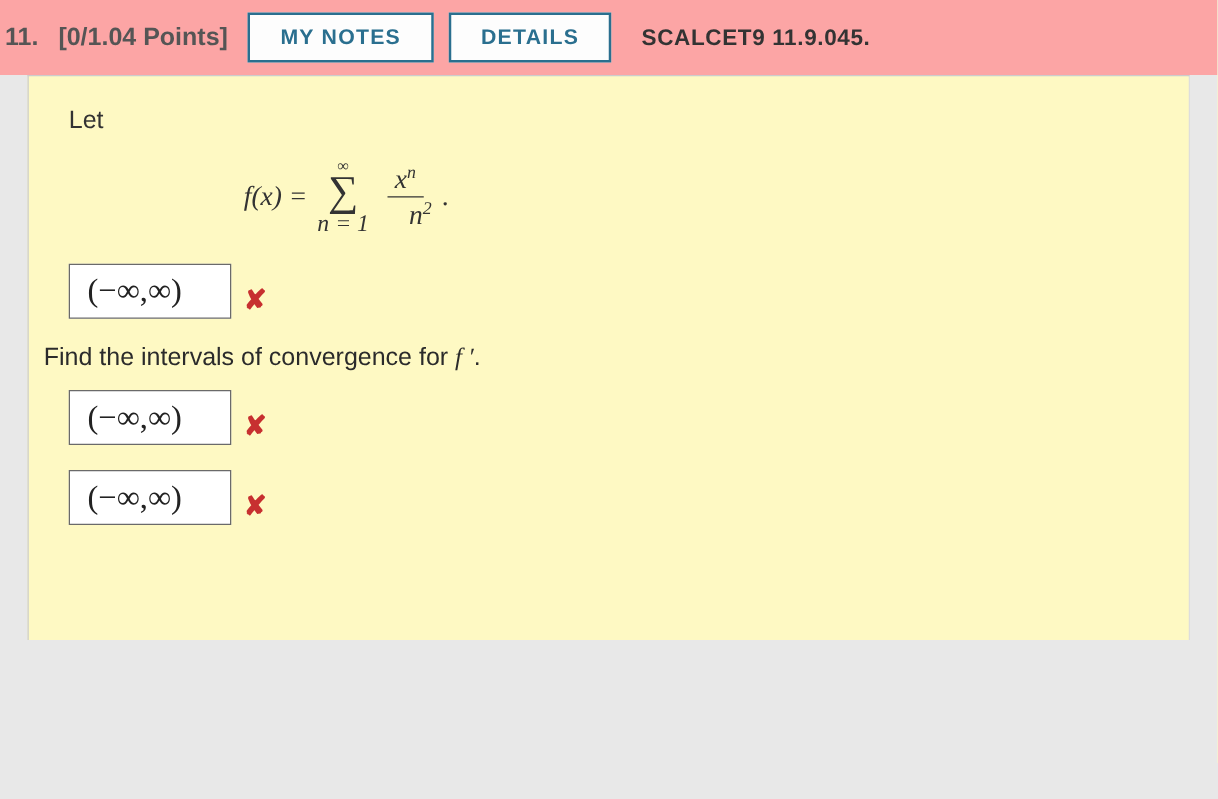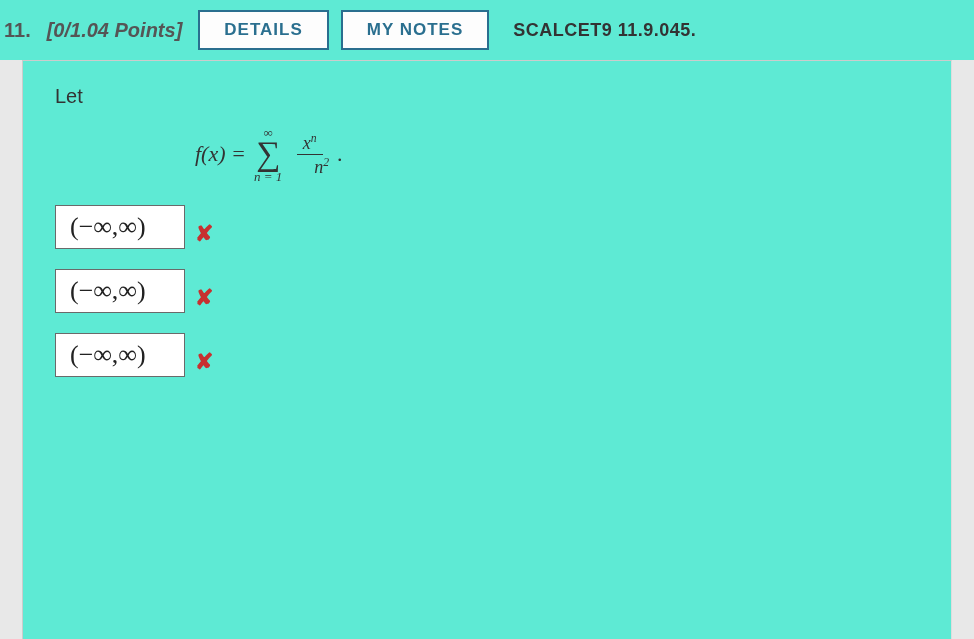--- a/index.html
+++ b/index.html
@@ -11,21 +11,21 @@
     height: 639px;
     overflow: hidden;
     font-size: 18px;
     color: #333;
   }
   .header {
     display: flex;
     align-items: center;
     gap: 12px;
     padding: 10px 8px 10px 4px;
-    background: #5eead4;
+    background: #fca5a5;
   }
   .qnum {
     font-size: 20px;
     font-weight: bold;
     color: #555;
     margin-right: 4px;
   }
   .btn {
     border: 2px solid #2a6f8f;
     color: #2a6f8f;
@@ -38,26 +38,26 @@
   }
   .source {
     font-size: 18px;
     font-weight: bold;
     color: #333;
     margin-left: 12px;
     letter-spacing: 0.5px;
   }
   .panel {
     margin: 0 22px;
-    background: #5eead4;
+    background: #fef9c3;
     padding: 20px 32px 20px 32px;
     border-top: 1px solid #ccc;
     border-left: 1px solid #ccc;
     border-right: 1px solid #ddd;
-    height: 580px;
+    height: 452px;
   }
   .let { margin: 4px 0 18px 0; font-size: 20px; color: #333; }
   .formula-row {
     display: flex;
     justify-content: flex-start;
     margin: 0 0 22px 140px;
     align-items: center;
   }
   .formula {
     font-family: "Times New Roman", serif;
@@ -68,27 +68,27 @@
     gap: 8px;
   }
   .sigma-block {
     display: inline-flex;
     flex-direction: column;
     align-items: center;
     line-height: 1;
   }
   .sigma-block .top { font-size: 13px; font-style: normal; }
   .sigma-block .sigma { font-size: 34px; font-style: normal; line-height: 0.9; }
-  .sigma-block .bot { font-size: 13px; }
+  .sigma-block .bot { font-size: 19px; }
   .frac {
     display: inline-flex;
     flex-direction: column;
     align-items: center;
     line-height: 1;
-    font-size: 18px;
+    font-size: 22px;
   }
   .frac .num { border-bottom: 1.5px solid #333; padding: 0 6px 2px; }
   .frac .den { padding-top: 2px; margin-left: 24px; }
   .sup { font-size: 0.65em; vertical-align: super; font-style: italic; }
   .prompt {
     font-size: 20px;
     color: #2b2b2b;
     margin: 2px 0 14px -20px;
   }
   .prompt .fi { font-style: italic; font-family: "Times New Roman", serif; }
@@ -113,23 +113,23 @@
     font-size: 22px;
     font-weight: bold;
     margin-bottom: 2px;
   }
 </style>
 </head>
 <body>
 
 <div class="header">
   <span class="qnum">11.</span>
-  <span class="qnum" style="font-weight:bold;color:#555;font-style:italic;">[0/1.04 Points]</span>
+  <span class="qnum" style="font-weight:bold;color:#555;">[0/1.04 Points]</span>
+  <button class="btn">MY NOTES</button>
   <button class="btn">DETAILS</button>
-  <button class="btn">MY NOTES</button>
   <span class="source">SCALCET9 11.9.045.</span>
 </div>
 
 <div class="panel">
   <div class="let">Let</div>
 
   <div class="formula-row">
     <div class="formula">
       <span>f(x) =</span>
       <span class="sigma-block">
@@ -143,20 +143,23 @@
       </span>
       <span style="font-style:normal;">.</span>
     </div>
   </div>
 
   <div class="answer-row">
     <div class="answer-box">(−∞,∞)</div>
     <span class="x-mark">✘</span>
   </div>
 
+  <div class="prompt">
+    <span>Find the intervals of convergence for </span><span class="fi">f ′</span><span>.</span>
+  </div>
   <div class="answer-row">
     <div class="answer-box">(−∞,∞)</div>
     <span class="x-mark">✘</span>
   </div>
 
   <div class="answer-row">
     <div class="answer-box">(−∞,∞)</div>
     <span class="x-mark">✘</span>
   </div>
 </div>

